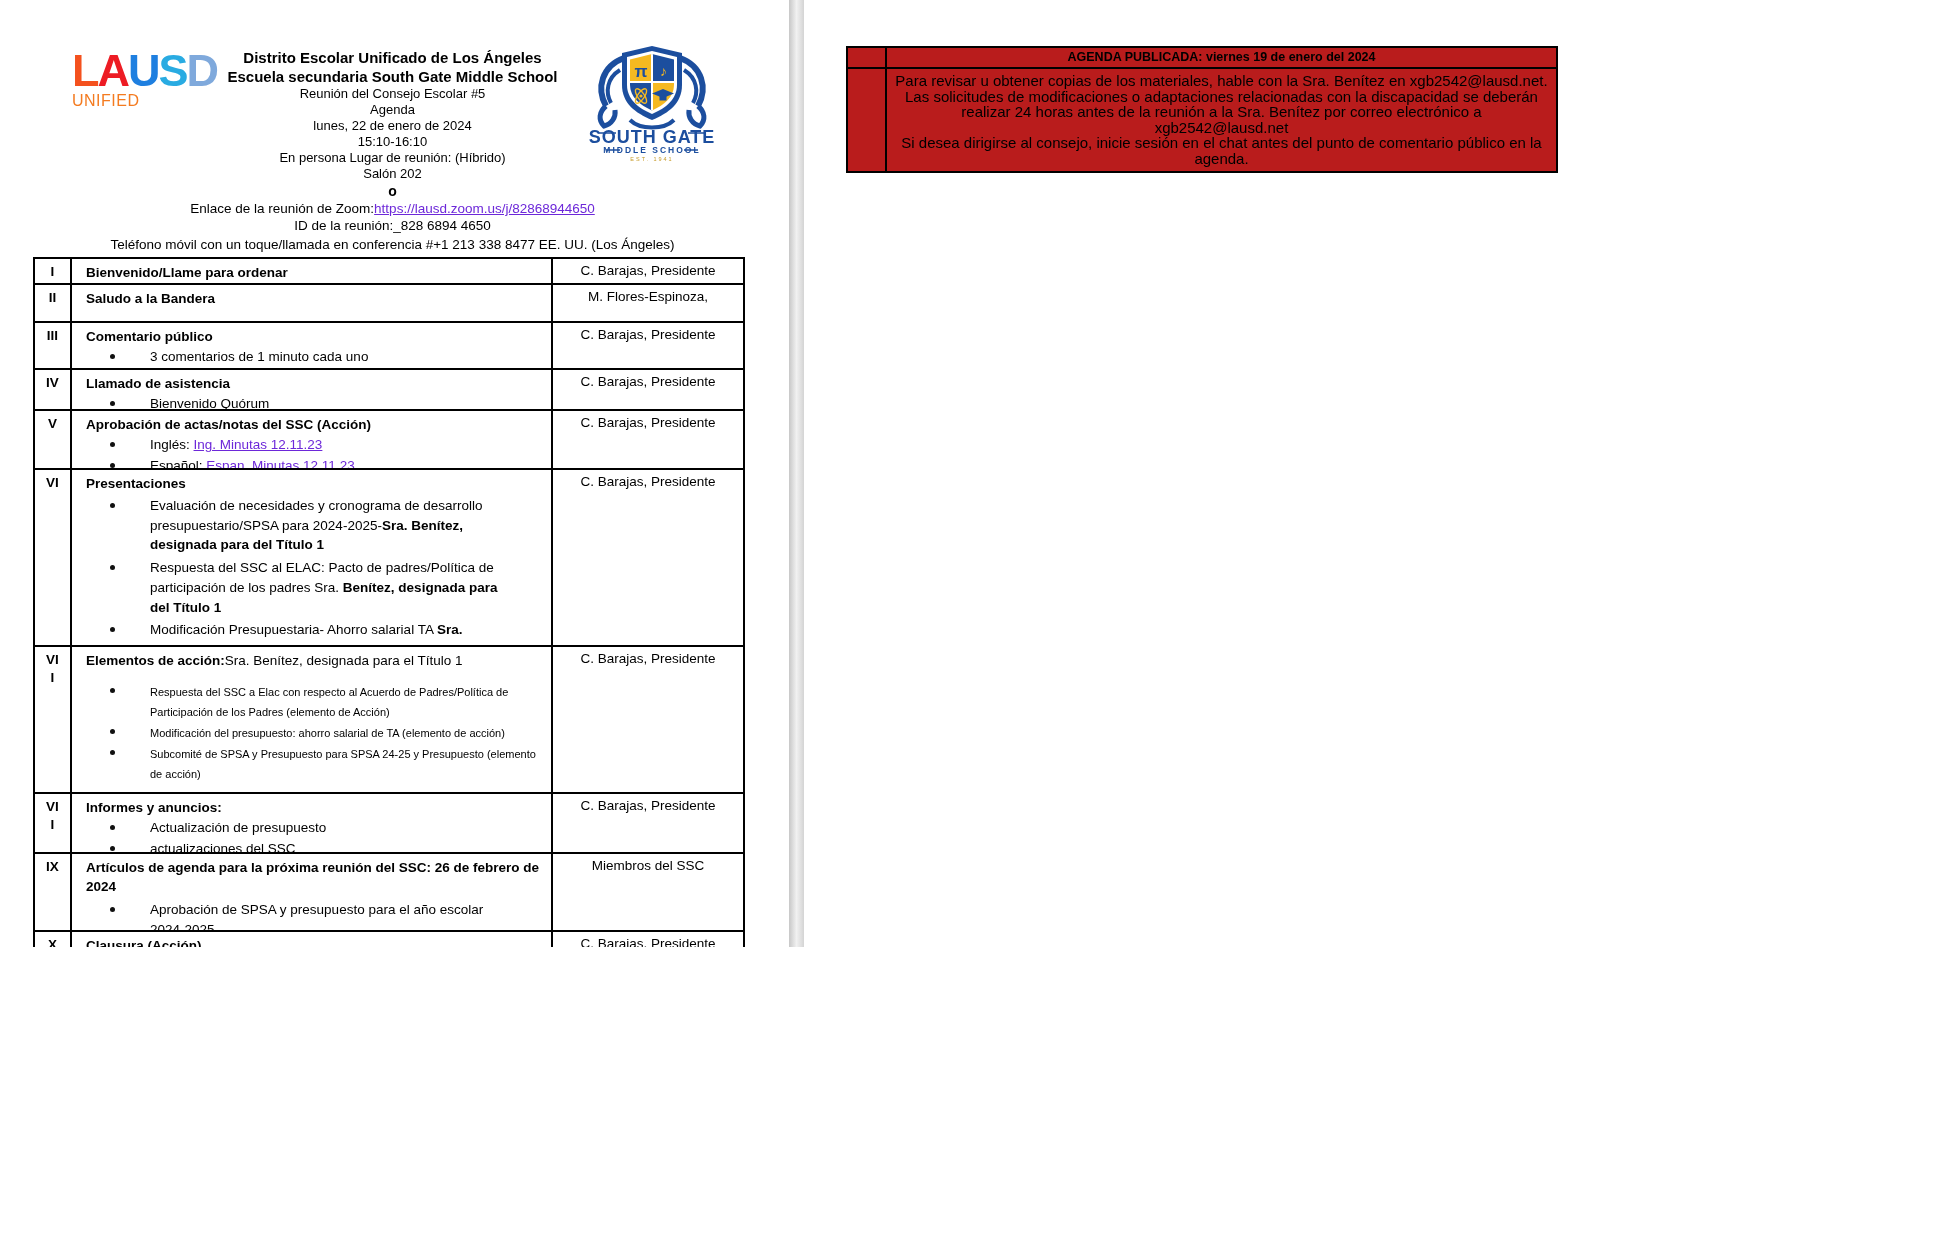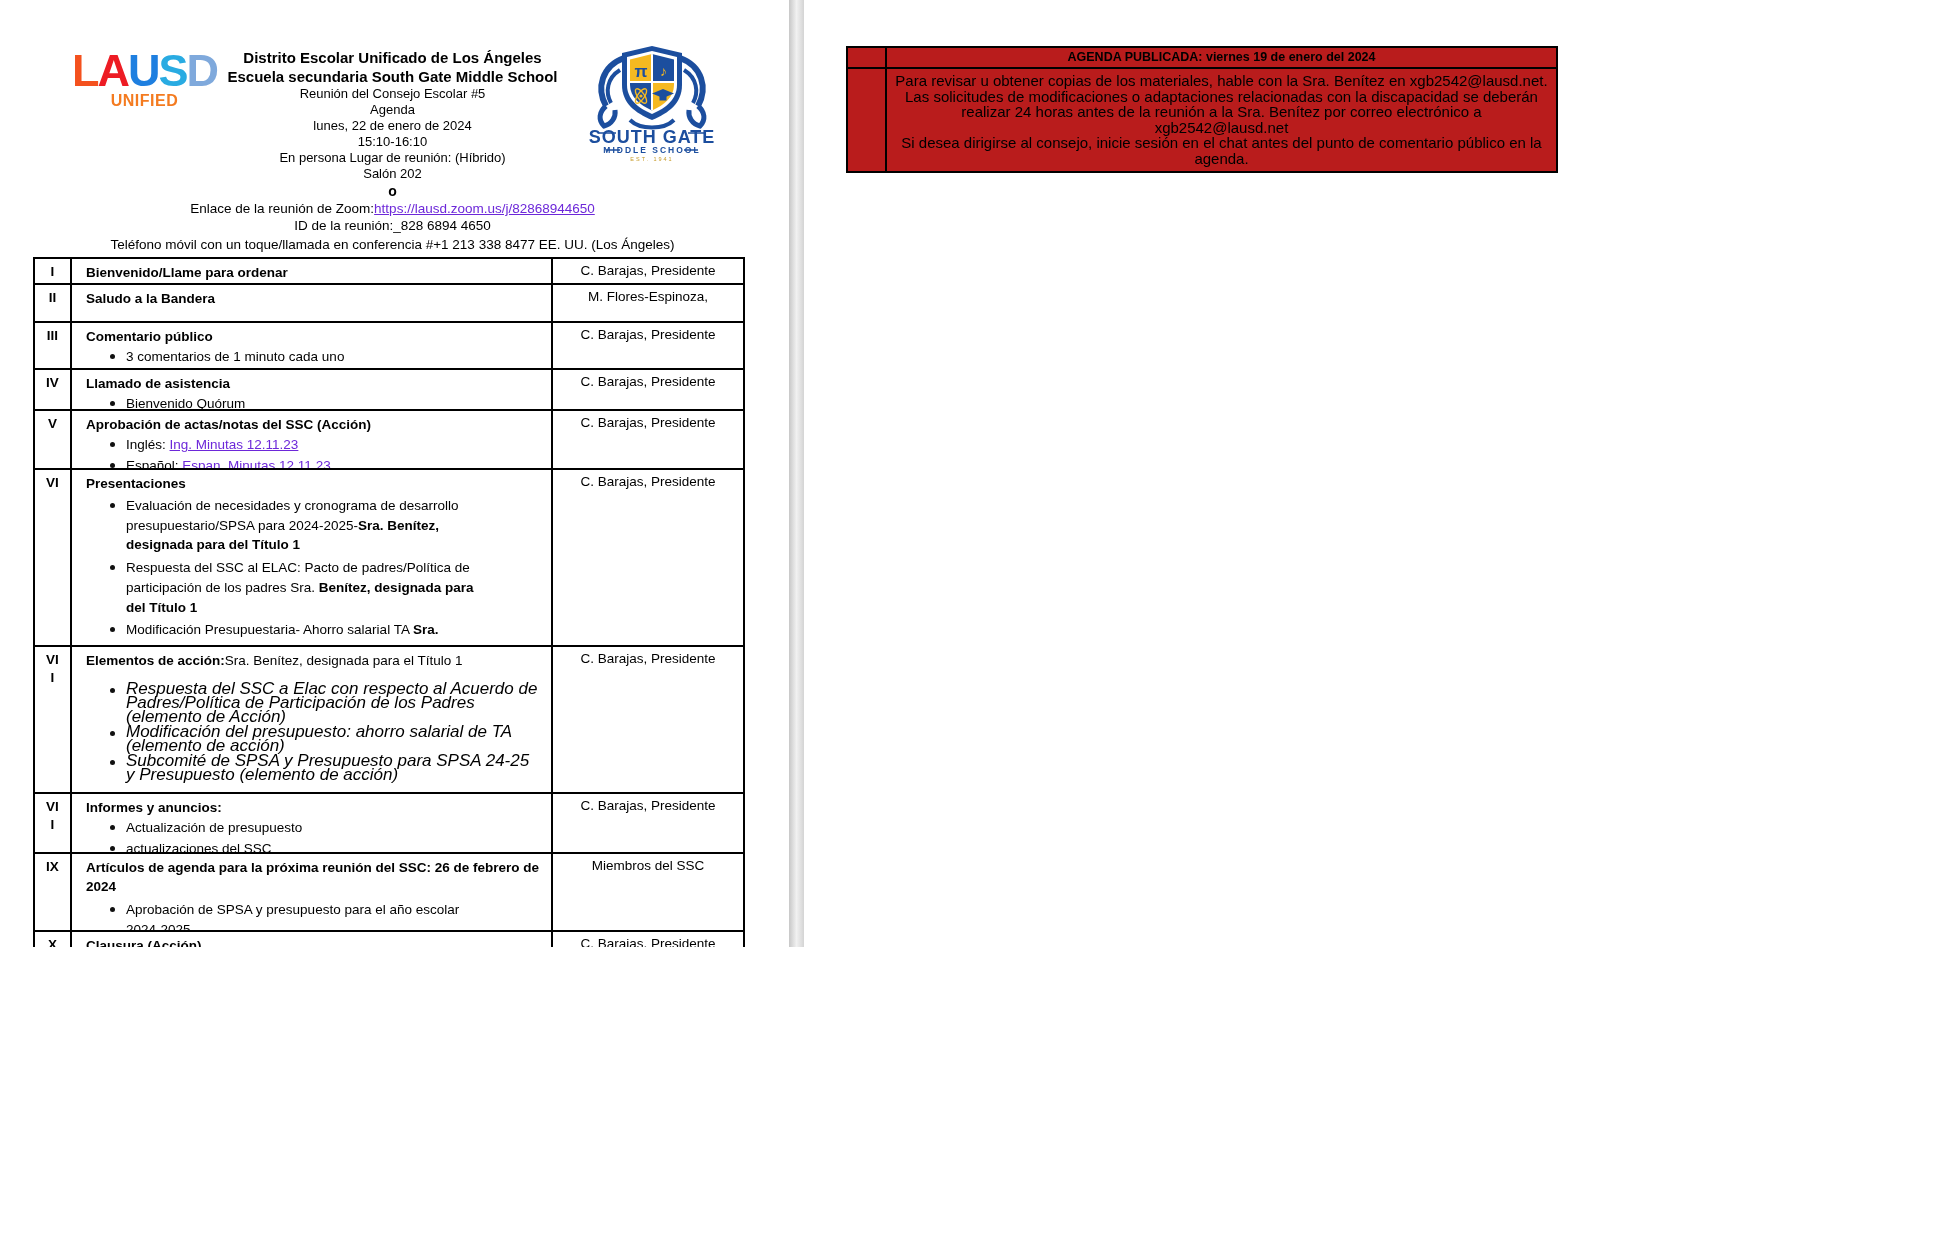--- a/index.html
+++ b/index.html
@@ -8,21 +8,21 @@
   
   .page-left{position:absolute;left:0;top:0;width:789px;height:1242px;background:#fff;}
   .divider{position:absolute;left:789px;top:0;width:15px;height:1242px;
            background:linear-gradient(90deg,#c7c7c7,#f1f1f1 50%,#d4d4d4);}
   .page-right{position:absolute;left:804px;top:0;width:1154px;height:1242px;background:#fff;}
 
   
   .lausd{position:absolute;left:72px;top:50px;line-height:1;}
   .lausd-word{font-size:45px;font-weight:bold;letter-spacing:-2px;line-height:42px;}
   .L0{color:#F4511E}.L1{color:#ED1C24}.L2{color:#1E7FE0}.L3{color:#29ABE2}.L4{color:#7FA9DC}
-  .lausd-sub{font-size:16px;font-weight:bold;color:#F47B20;letter-spacing:.5px;margin-top:1px;text-align:center;}
+  .lausd-sub{font-size:16px;font-weight:normal;color:#F47B20;letter-spacing:.5px;margin-top:1px;}
 
   
   .title-block{position:absolute;left:60px;top:48px;width:665px;text-align:center;}
   .t-bold{font-weight:bold;font-size:15px;line-height:19px;}
   .t-line{font-size:13px;line-height:16px;}
   .t-o{font-weight:bold;font-size:14px;line-height:17px;margin-top:1px;}
   .t-zoom{font-size:13.5px;line-height:17px;}
   .t-id{font-size:13.5px;line-height:18px;}
   .t-phone{font-size:13.5px;line-height:19px;}
   a.lnk{color:#6d28d9;text-decoration:underline;cursor:pointer;}
@@ -37,26 +37,26 @@
   .trow:last-child{border-bottom:none;}
   .cnum{width:37px;flex:0 0 37px;border-right:2px solid #000;box-sizing:border-box;
         text-align:center;font-weight:bold;font-size:13.5px;line-height:18px;padding-top:4px;}
   .cnum span{display:block;}
   .cmain{flex:1;border-right:2px solid #000;box-sizing:border-box;
          padding:4px 10px 0 14px;font-size:13.5px;}
   .cown{width:190px;flex:0 0 190px;box-sizing:border-box;font-size:13.5px;
         padding:4px 4px 0 4px;text-align:center;}
   .rtitle{font-weight:bold;line-height:19px;}
   .b{font-weight:bold;}
-  .bi{display:flex;padding-left:24px;margin-top:1px;}
+  .bi{display:flex;padding-left:24px;margin-top:1px;gap:24px;}
   .bi .dot{flex:0 0 5px;width:5px;height:5px;border-radius:50%;background:#111;margin:7px 11px 0 0;}
   .bi .txt{line-height:19.5px;}
   .big .txt{max-width:362px;line-height:19.7px;}
   .big{margin-top:3px;}
-  .sm .txt{font-size:17px;line-height:14px;max-width:420px;font-style:italic;}
+  .sm .txt{font-size:11px;line-height:20px;max-width:420px;}
   .sm .dot{margin-top:6px;}
   .gap12{margin-top:12px;}
   .ix-title{max-width:470px;}
   .ix-bullet .txt{max-width:356px;}
 
   
   .notice{position:absolute;left:42px;top:46px;width:712px;border:2px solid #000;box-sizing:border-box;background:#b91c1c;}
   .nrow{display:flex;box-sizing:border-box;}
   .nrow1{border-bottom:2px solid #000;height:21px;}
   .ncol0{width:39px;flex:0 0 39px;border-right:2px solid #000;box-sizing:border-box;}

